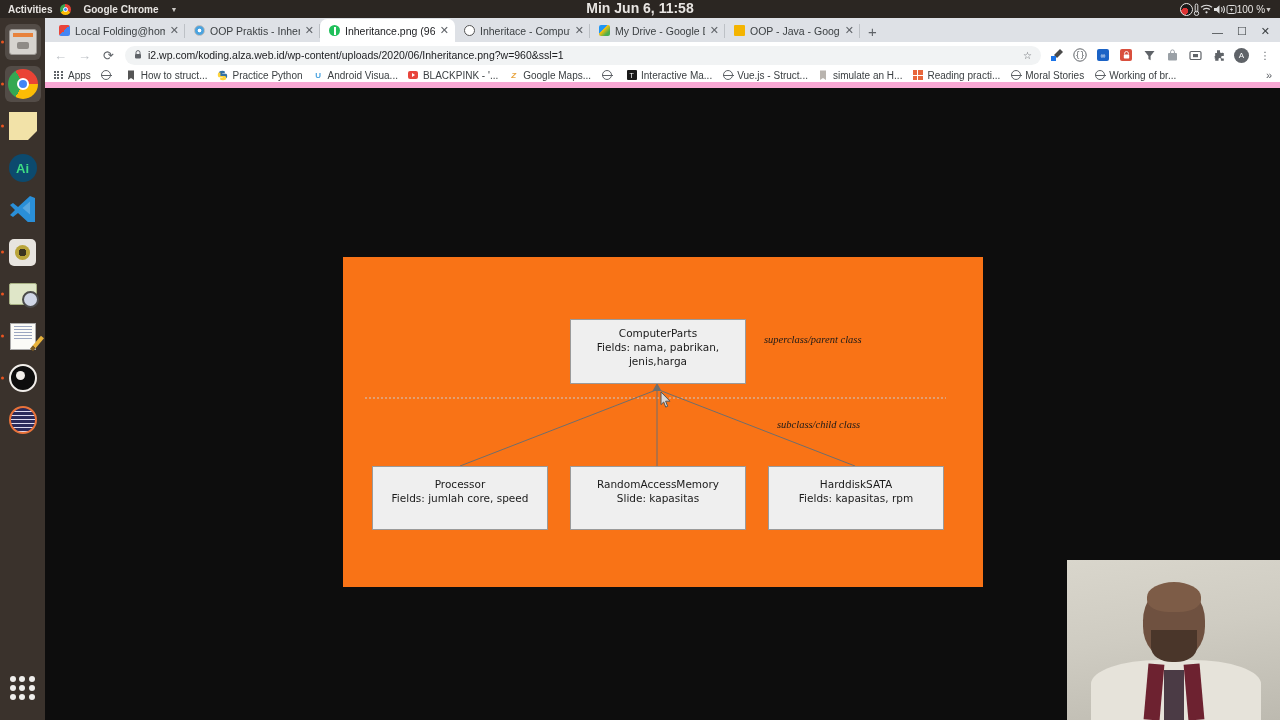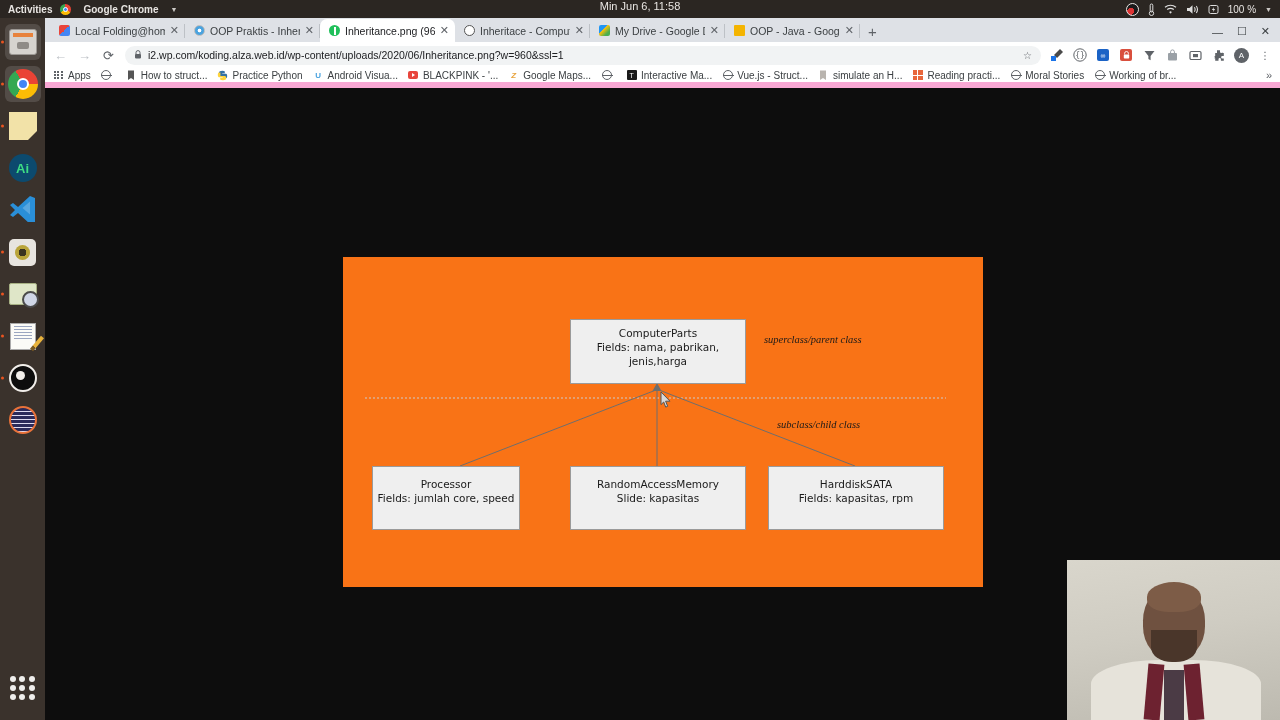--- a/index.html
+++ b/index.html
@@ -24,25 +24,25 @@
     background: conic-gradient(#ea4335 0deg 120deg, #fbbc05 120deg 240deg, #34a853 240deg 360deg);
     position: relative;
   }
   .chrome-dot::after {
     content: ""; position: absolute; inset: 3px; border-radius: 50%;
     background: #4285f4; border: 1px solid #fff;
   }
   .caret-down { font-size: 7px; opacity: .85; }
   .gb-center {
     position: absolute; left: 0; right: 0; text-align: center;
-    font-size: 11px; font-weight: normal; pointer-events: none;
+    font-size: 14px; font-weight: bold; pointer-events: none;
   }
   .gb-right {
     margin-left: auto; display: flex; align-items: center;
-    gap: 9px; padding-right: 8px; font-size: 10px;
+    gap: 0; padding-right: 8px; font-size: 10px;
   }
   .tray-ico { display: inline-flex; align-items: center; justify-content: center; }
   .obs-ico {
     width: 13px; height: 13px; border-radius: 50%;
     background: radial-gradient(circle at 35% 65%, #d33 0 34%, #1a1a1a 35% 100%);
     border: 1.5px solid #e9e6e3;
   }
 
   
   #dock {
@@ -175,21 +175,21 @@
     position: absolute; left: 298px; top: 169px; width: 640px; height: 330px;
     background: #f97316;
   }
   .uml-box {
     position: absolute; background: #efefef; border: 1px solid #9a9a9a;
     display: flex; flex-direction: column; align-items: center; justify-content: center;
     font-size: 10.5px; color: #1a1a1a; text-align: center; line-height: 1.35;
     font-family: "DejaVu Sans", sans-serif;
   }
   #box-super { left: 227px; top: 62px; width: 176px; height: 65px; justify-content: flex-start; padding-top: 6px; }
-  #box-processor { left: 29px; top: 209px; width: 148px; height: 64px; justify-content: flex-start; padding-top: 10px; }
+  #box-processor { left: 29px; top: 209px; width: 176px; height: 64px; justify-content: flex-start; padding-top: 10px; }
   #box-ram { left: 227px; top: 209px; width: 176px; height: 64px; justify-content: flex-start; padding-top: 10px; }
   #box-hdd { left: 425px; top: 209px; width: 176px; height: 64px; justify-content: flex-start; padding-top: 10px; }
   .uml-label {
     position: absolute; font-style: italic; font-size: 10.5px; color: #1a1a1a;
     font-family: Liberation Serif, serif; white-space: nowrap;
   }
   #label-super { left: 421px; top: 77px; }
   #label-sub { left: 434px; top: 162px; }
   #uml-svg { position: absolute; left: 0; top: 0; width: 640px; height: 330px; }
 

